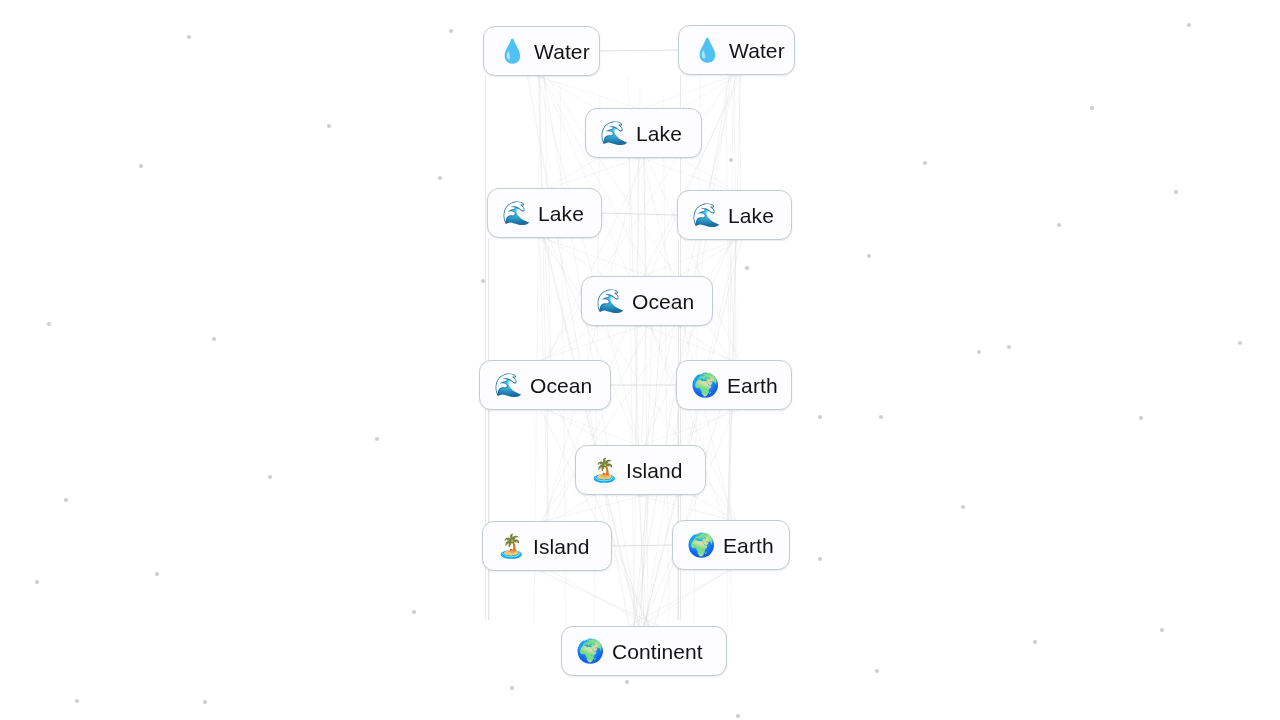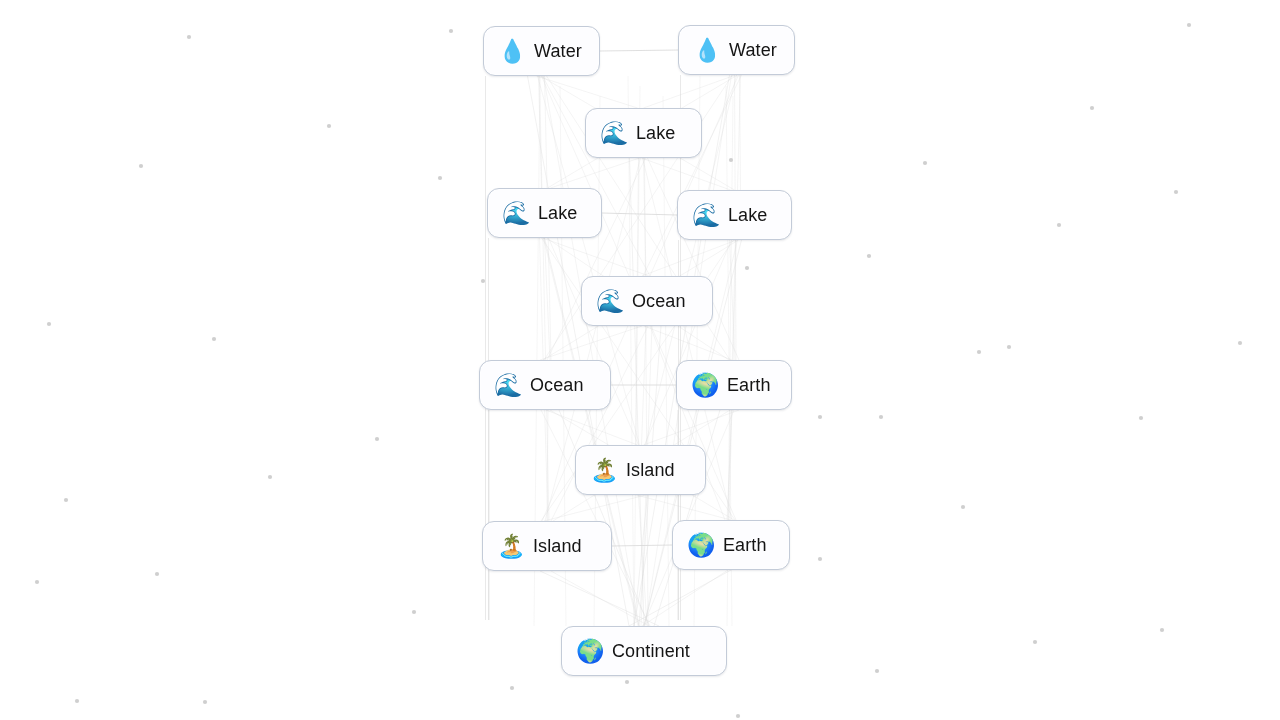--- a/index.html
+++ b/index.html
@@ -48,21 +48,21 @@
   }
   .node .emoji {
     font-size: 23px;
     line-height: 1;
     display: inline-block;
     width: 26px;
     text-align: center;
     flex: 0 0 auto;
   }
   .node .label {
-    font-size: 18px;
+    font-size: 21px;
     line-height: 1;
     color: #141414;
     letter-spacing: 0.1px;
     font-family: "Liberation Sans", sans-serif;
   }
 </style>
 </head>
 <body>
 
 <div id="stage">

